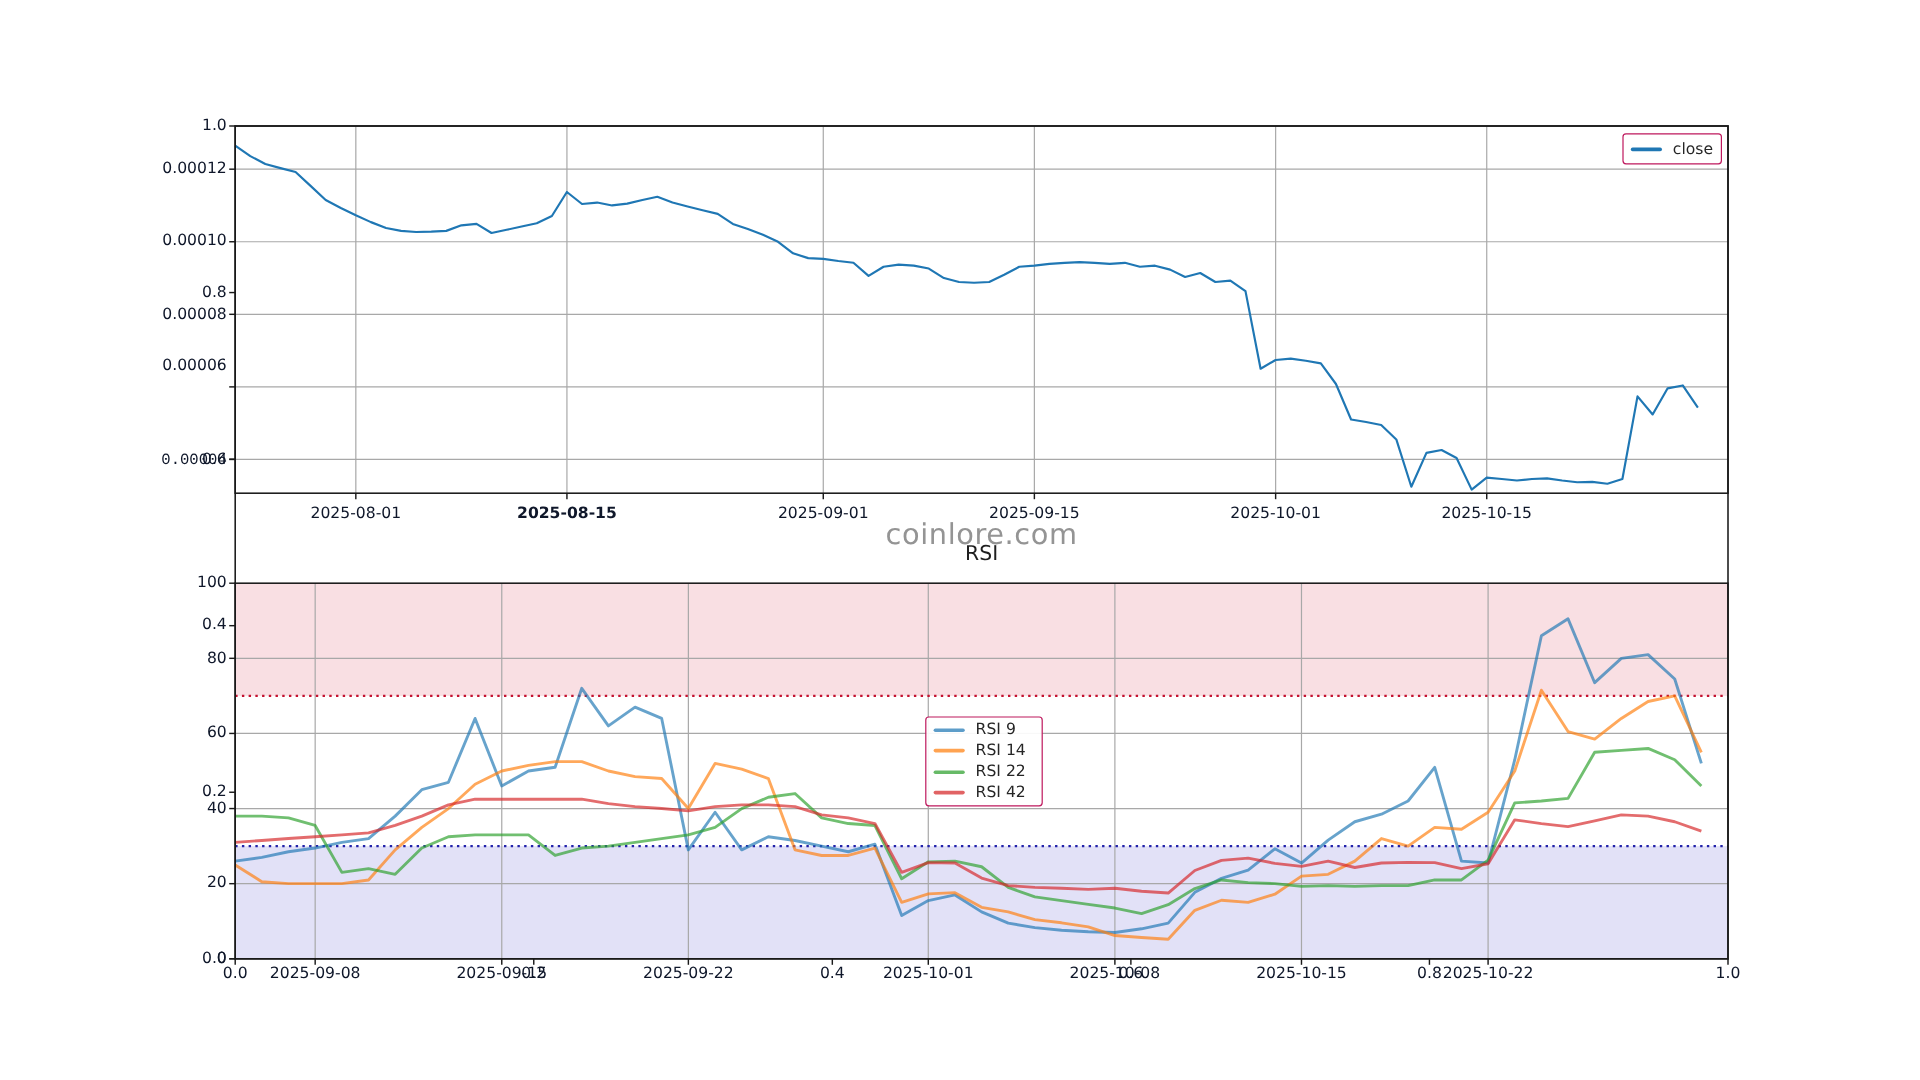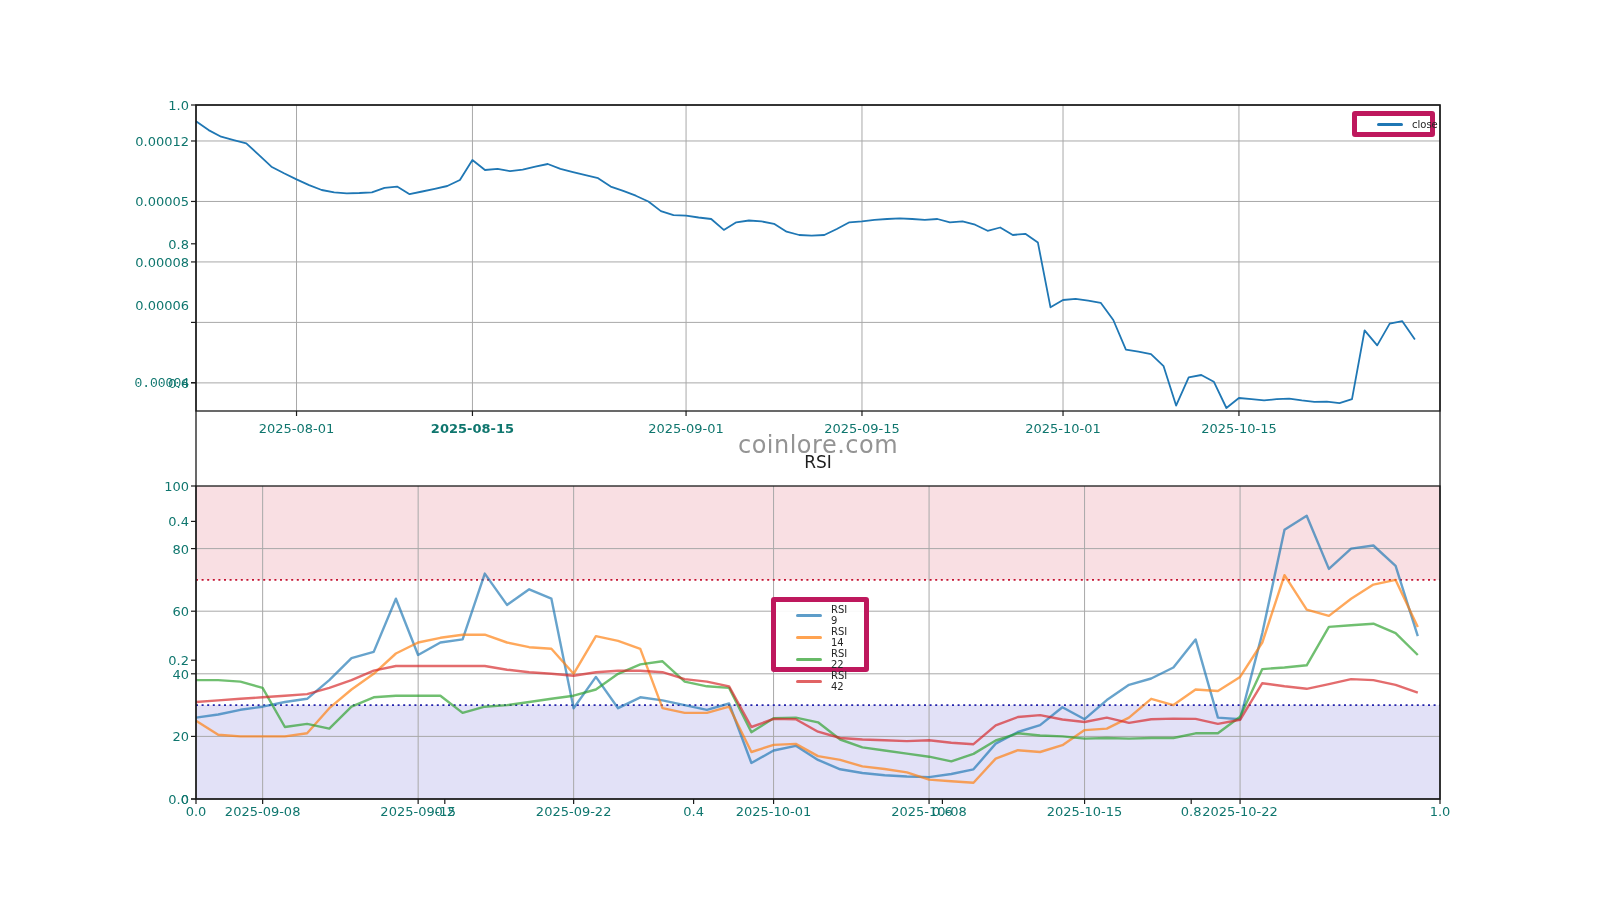--- a/index.html
+++ b/index.html
@@ -1,29 +1,29 @@
 <!DOCTYPE html>
 <html><head>
 <meta charset="utf-8">
 <style>
   html,body{margin:0;padding:0;background:#ffffff;}
   body{width:1600px;height:900px;overflow:hidden;}
   .fig{position:absolute;left:0;top:0;width:1600px;height:900px;
        font-family:"DejaVu Sans","Liberation Sans",sans-serif;color:#1a1a1a;background:#ffffff;}
   #chart-svg{position:absolute;left:0;top:0;}
-  .ticklabel{position:absolute;font-size:13px;line-height:15px;white-space:nowrap;color:#0f766e;}
+  .ticklabel{position:absolute;font-size:13px;line-height:15px;white-space:nowrap;color:#0f172a;}
   .xlab{transform:translateX(-50%);}
   .ylab{transform:translate(-100%,-50%);}
   .watermark{position:absolute;left:818px;top:445px;transform:translate(-50%,-50%);
              font-size:24px;color:#949494;letter-spacing:.5px;}
   .rsi-title{position:absolute;left:818px;top:462px;transform:translate(-50%,-50%);
              font-size:17px;color:#1f1f1f;}
-  .legend{position:absolute;background:rgba(255,255,255,.92);border:5px solid #be185d;
+  .legend{position:absolute;background:rgba(255,255,255,.92);border:1px solid #be185d;
           border-radius:3px;box-sizing:border-box;display:flex;flex-direction:column;
-          justify-content:space-around;font-size:10px;color:#262626;padding:2px 20px;}
+          justify-content:space-around;font-size:13px;color:#262626;padding:2px 6px;}
   .legend-price{left:1352px;top:111px;width:83px;height:26px;}
   .legend-rsi{left:771px;top:597px;width:98px;height:75px;}
   .lrow{display:flex;align-items:center;gap:9px;}
   .swatch{display:inline-block;width:26px;height:3px;border-radius:1.5px;flex:0 0 auto;}
 </style>
 </head>
 <body>
 
 <div class="fig">
   <svg id="chart-svg" width="1600" height="900">
@@ -129,21 +129,21 @@
   </div>
 
   <div id="labels">
       <div class="ticklabel xlab" style="left: 296.525px; top: 421px;">2025-08-01</div>
       <div class="ticklabel xlab" style="left: 472.444px; top: 421px; font-weight: bold;">2025-08-15</div>
       <div class="ticklabel xlab" style="left: 686.061px; top: 421px;">2025-09-01</div>
       <div class="ticklabel xlab" style="left: 861.98px; top: 421px;">2025-09-15</div>
       <div class="ticklabel xlab" style="left: 1063.03px; top: 421px;">2025-10-01</div>
       <div class="ticklabel xlab" style="left: 1238.95px; top: 421px;">2025-10-15</div>
       <div class="ticklabel ylab" style="left: 189px; top: 140.982px;">0.00012</div>
-      <div class="ticklabel ylab" style="left: 189px; top: 201.457px;">0.00005</div>
+      <div class="ticklabel ylab" style="left: 189px; top: 201.457px;">0.00010</div>
       <div class="ticklabel ylab" style="left: 189px; top: 261.931px;">0.00008</div>
       <div class="ticklabel ylab" style="left: 189px; top: 305px; text-align: right;">0.00006</div>
       <div class="ticklabel ylab" style="left: 189px; top: 382.879px; font-family: Liberation Mono, monospace;">0.00004</div>
       <div class="ticklabel xlab" style="left: 262.643px; top: 804px;">2025-09-08</div>
       <div class="ticklabel xlab" style="left: 418.143px; top: 804px;">2025-09-15</div>
       <div class="ticklabel xlab" style="left: 573.643px; top: 804px;">2025-09-22</div>
       <div class="ticklabel xlab" style="left: 773.571px; top: 804px;">2025-10-01</div>
       <div class="ticklabel xlab" style="left: 929.071px; top: 804px;">2025-10-08</div>
       <div class="ticklabel xlab" style="left: 1084.57px; top: 804px;">2025-10-15</div>
       <div class="ticklabel xlab" style="left: 1240.07px; top: 804px;">2025-10-22</div>

